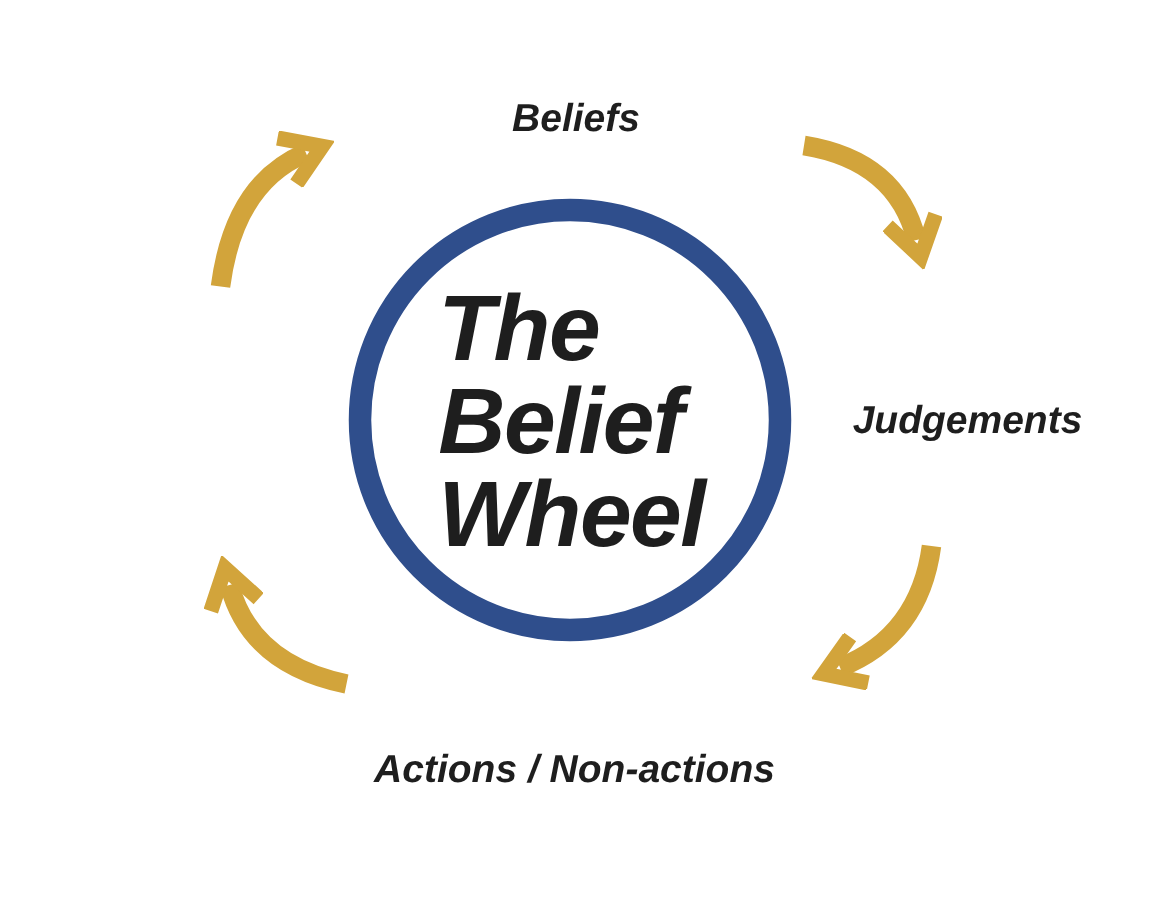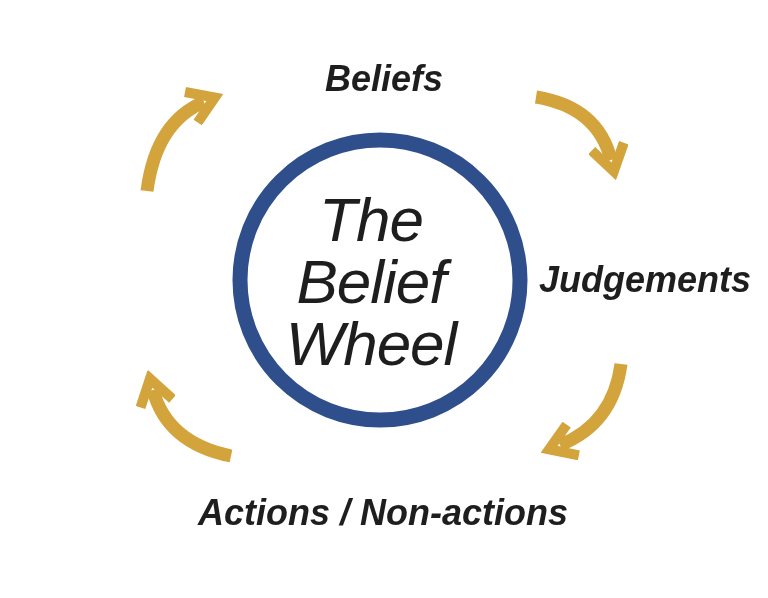--- a/index.html
+++ b/index.html
@@ -37,35 +37,35 @@
     stroke-linecap: butt;
   }
   .arrowhead-path {
     fill: none;
     stroke: var(--arrow, #D2A43B);
     stroke-width: 2.5;
     stroke-linecap: butt;
   }
   .center-title {
     position: absolute;
-    left: 371px; top: 282px;
+    left: 381px; top: 282px;
     transform: translate(-50%, -50%);
     font-size: 62px;
     line-height: 1.0;
-    font-weight: normal;
+    font-weight: bold;
     font-style: italic;
     letter-spacing: -1px;
     color: var(--text, #1E1E1E);
-    text-align: center;
+    text-align: left;
     white-space: pre-line;
   }
   .spoke-label {
     position: absolute;
     transform: translate(-50%, -50%);
-    font-size: 36px;
+    font-size: 26px;
     font-weight: bold;
     font-style: italic;
     color: var(--text, #1E1E1E);
     white-space: nowrap;
   }
   .label-top    { left: 384px; top: 79px;  }
   .label-right  { left: 645px; top: 280px; }
   .label-bottom { left: 383px; top: 513px; }
   .label-left   { left: 116px; top: 278px; }
 </style>

